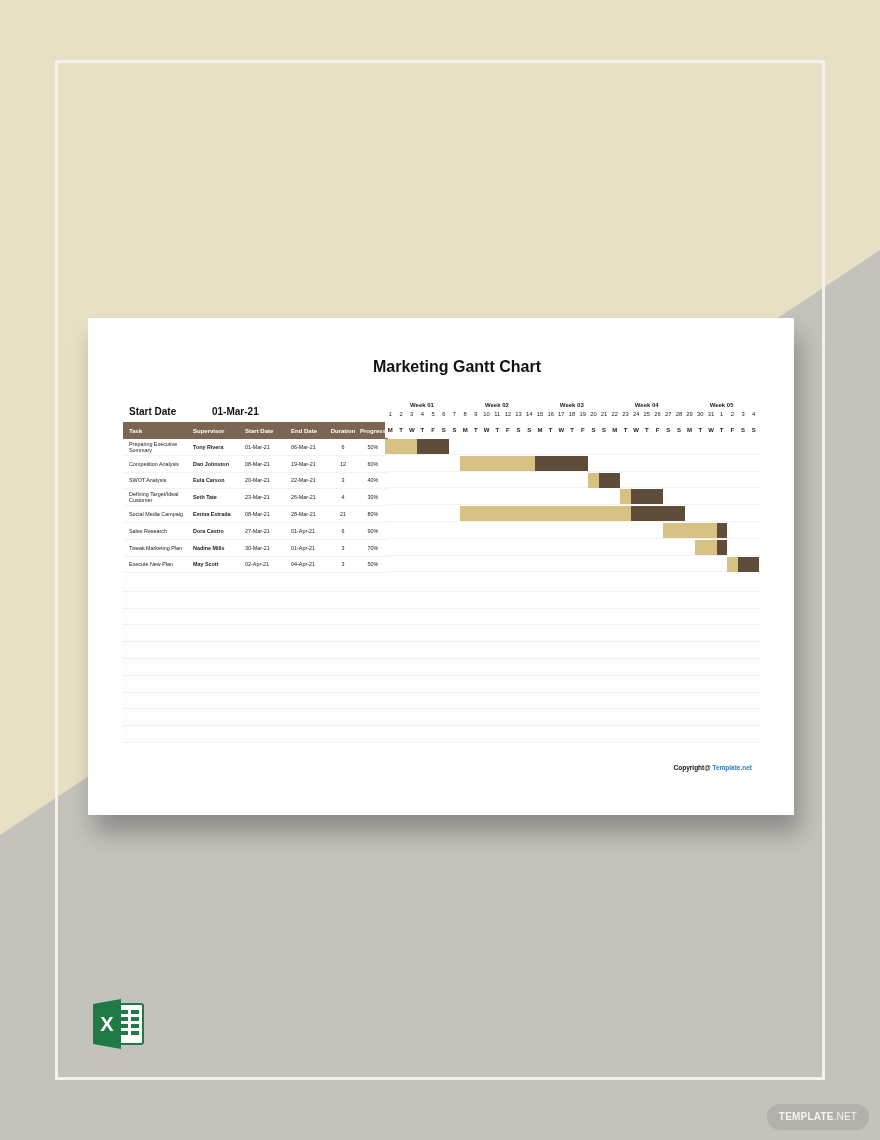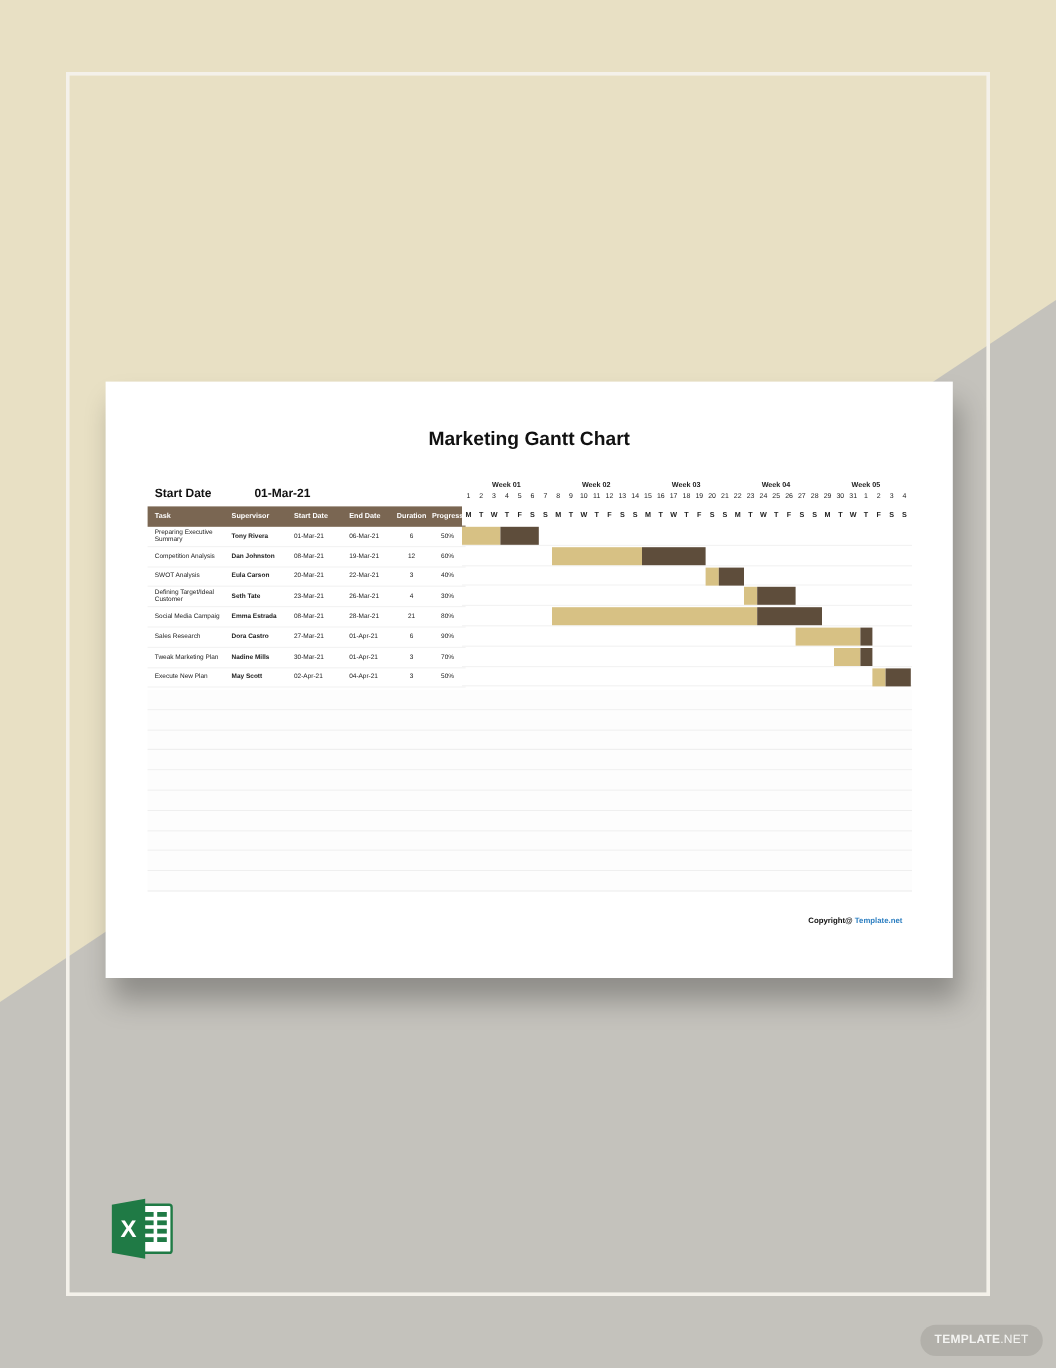--- a/index.html
+++ b/index.html
@@ -17,21 +17,21 @@
   .frame {
     position: absolute; left: 55px; top: 60px; width: 770px; height: 1020px;
     border: 3px solid #f4f1ea;
   }
   .sheet {
     position: absolute; left: 88px; top: 318px; width: 706px; height: 497px;
     background: #ffffff;
     box-shadow: 6px 18px 22px rgba(0,0,0,0.28);
   }
   .title {
-    position: absolute; left: 0; top: 40px; width: 100%; text-align: center;
+    position: absolute; left: 16px; top: 40px; width: 100%; text-align: center;
     font-size: 16px; font-weight: bold; color: #111;
   }
   .start-label {
     position: absolute; left: 41px; top: 88px; font-size: 10px; font-weight: bold; color: #111;
   }
   .start-value {
     position: absolute; left: 124px; top: 88px; font-size: 10px; font-weight: bold; color: #111;
   }
   .table {
     position: absolute; left: 35px; top: 104px; width: 265px;

